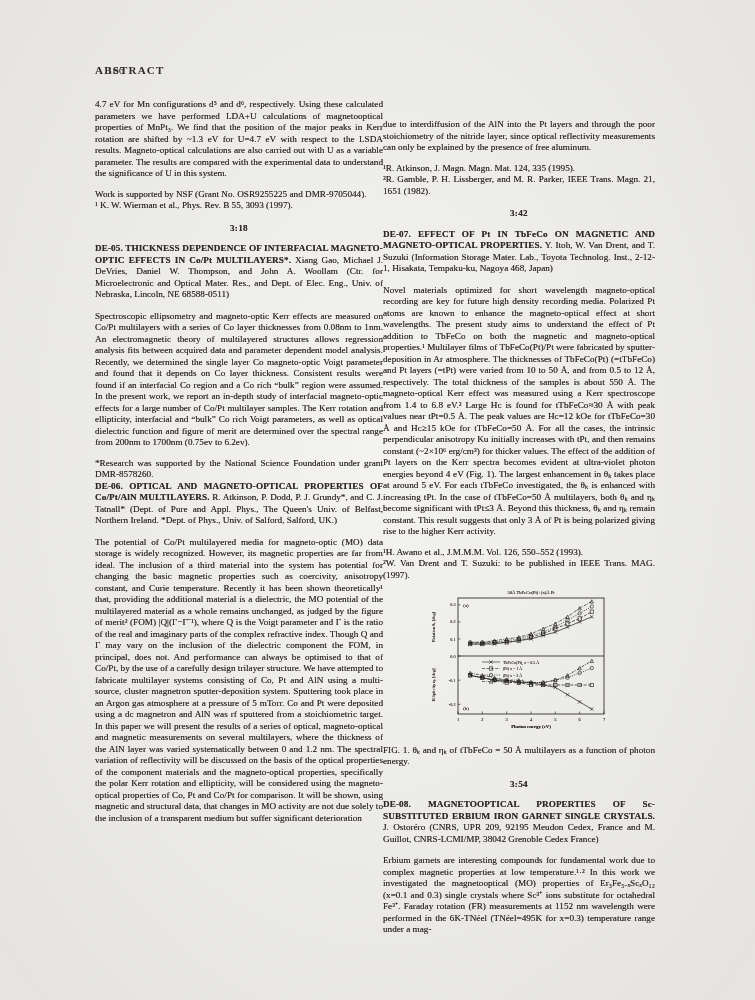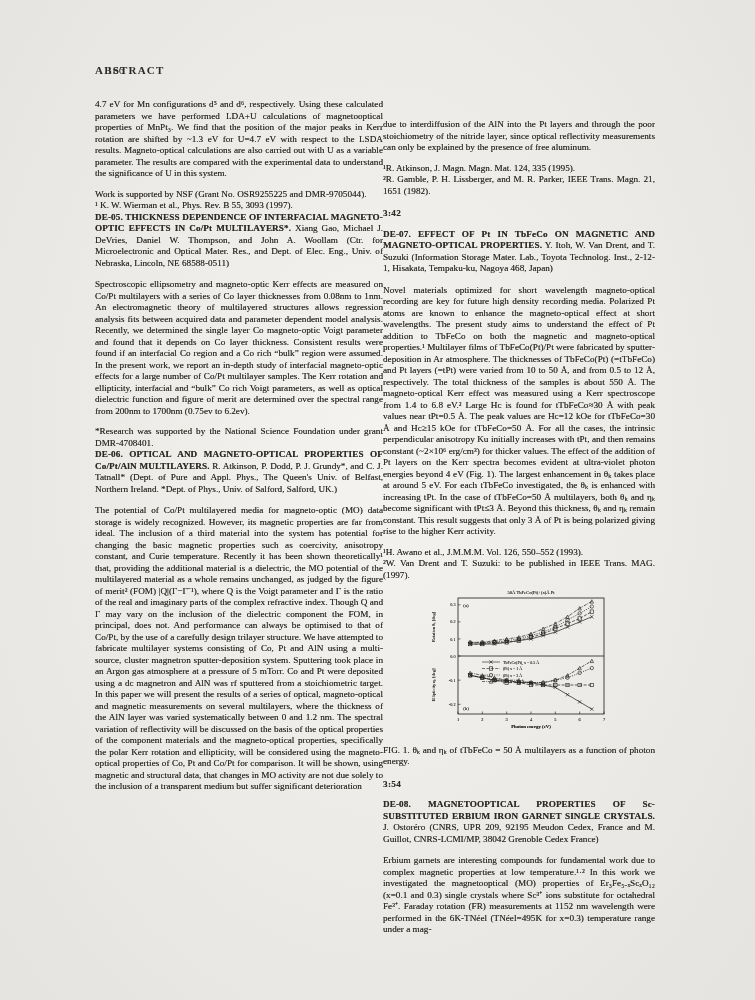--- a/index.html
+++ b/index.html
@@ -22,21 +22,21 @@
   .page-header{position:relative;height:14px;}
   .page-num{position:absolute;left:12px;top:0;font-size:11px;letter-spacing:0.4px;}
   .running-head{position:absolute;left:0;right:0;text-align:left;font-size:11px;letter-spacing:1.2px;font-weight:bold;}
   .columns{display:flex;gap:0;margin-top:21px;}
   .col{width:288px;font-size:9.2px;line-height:11.5px;text-align:justify;text-shadow:0 0 0.45px rgba(70,62,54,0.75);}
   .col.right{width:272px;margin-top:20px;}
   p{margin:0;}
   .para{margin-bottom:9px;}
   .note{margin-bottom:0;}
   .ref{margin-bottom:0;}
-  .time{font-weight:bold;margin:11px 0 9px;letter-spacing:0.3px;}
+  .time{text-align:center;font-weight:bold;margin:11px 0 9px;letter-spacing:0.3px;}
   .heading{margin-bottom:10px;}
   .heading .atitle{font-weight:bold;letter-spacing:0.1px;}
   .figure{text-align:center;margin:5px 0 3px;}
   .figure svg{display:inline-block;}
   .caption{margin-bottom:0;}
 </style>
 </head>
 <body>
 
 <div class="page">
@@ -47,23 +47,24 @@
   </div>
 
   <div class="columns">
 
     <div class="col">
       <p class="para">4.7 eV for Mn configurations d⁵ and d⁶, respectively. Using these calculated parameters we have performed LDA+U calculations of magnetooptical properties of MnPt₃. We find that the position of the major peaks in Kerr rotation are shifted by ~1.3 eV for U=4.7 eV with respect to the LSDA results. Magneto-optical calculations are also carried out with U as a variable parameter. The results are compared with the experimental data to understand the significance of U in this system.</p>
       <p class="note">Work is supported by NSF (Grant No. OSR9255225 and DMR-9705044).</p>
       <p class="ref">¹ K. W. Wierman et al., Phys. Rev. B 55, 3093 (1997).</p>
 
       <div>
+        <p class="time">3:18</p>
         <p class="heading"><span class="atitle">DE-05. THICKNESS DEPENDENCE OF INTERFACIAL MAGNETO-OPTIC EFFECTS IN Co/Pt MULTILAYERS*.</span><span class="aauthors"> Xiang Gao, Michael J. DeVries, Daniel W. Thompson, and John A. Woollam (Ctr. for Microelectronic and Optical Mater. Res., and Dept. of Elec. Eng., Univ. of Nebraska, Lincoln, NE 68588-0511)</span></p>
         <p class="para">Spectroscopic ellipsometry and magneto-optic Kerr effects are measured on Co/Pt multilayers with a series of Co layer thicknesses from 0.08nm to 1nm. An electromagnetic theory of multilayered structures allows regression analysis fits between acquired data and parameter dependent model analysis. Recently, we determined the single layer Co magneto-optic Voigt parameter and found that it depends on Co layer thickness. Consistent results were found if an interfacial Co region and a Co rich “bulk” region were assumed. In the present work, we report an in-depth study of interfacial magneto-optic effects for a large number of Co/Pt multilayer samples. The Kerr rotation and ellipticity, interfacial and “bulk” Co rich Voigt parameters, as well as optical dielectric function and figure of merit are determined over the spectral range from 200nm to 1700nm (0.75ev to 6.2ev).</p>
-        <p class="note">*Research was supported by the National Science Foundation under grant DMR-4708401.</p>
+        <p class="note">*Research was supported by the National Science Foundation under grant DMR-8578260.</p>
       </div>
 
       <div>
         <p class="heading"><span class="atitle">DE-06. OPTICAL AND MAGNETO-OPTICAL PROPERTIES OF Co/Pt/AlN MULTILAYERS.</span><span class="aauthors"> R. Atkinson, P. Dodd, P. J. Grundy*, and C. J. Tatnall* (Dept. of Pure and Appl. Phys., The Queen's Univ. of Belfast, Northern Ireland. *Dept. of Phys., Univ. of Salford, Salford, UK.)</span></p>
         <p class="para">The potential of Co/Pt multilayered media for magneto-optic (MO) data storage is widely recognized. However, its magnetic properties are far from ideal. The inclusion of a third material into the system has potential for changing the basic magnetic properties such as coercivity, anisotropy constant, and Curie temperature. Recently it has been shown theoretically¹ that, providing the additional material is a dielectric, the MO potential of the multilayered material as a whole remains unchanged, as judged by the figure of merit² (FOM) |Q|(Γ−Γ⁻¹), where Q is the Voigt parameter and Γ is the ratio of the real and imaginary parts of the complex refractive index. Though Q and Γ may vary on the inclusion of the dielectric component the FOM, in principal, does not. And performance can always be optimised to that of Co/Pt, by the use of a carefully design trilayer structure. We have attempted to fabricate multilayer systems consisting of Co, Pt and AlN using a multi-source, cluster magnetron sputter-deposition system. Sputtering took place in an Argon gas atmosphere at a pressure of 5 mTorr. Co and Pt were deposited using a dc magnetron and AlN was rf sputtered from a stoichiometric target. In this paper we will present the results of a series of optical, magneto-optical and magnetic measurements on several multilayers, where the thickness of the AlN layer was varied systematically between 0 and 1.2 nm. The spectral variation of reflectivity will be discussed on the basis of the optical properties of the component materials and the magneto-optical properties, specifically the polar Kerr rotation and ellipticity, will be considered using the magneto-optical properties of Co, Pt and Co/Pt for comparison. It will be shown, using magnetic and structural data, that changes in MO activity are not due solely to the inclusion of a transparent medium but suffer significant deterioration</p>
       </div>
     </div>
 
     <div class="col right">
       <p class="para">due to interdiffusion of the AlN into the Pt layers and through the poor stoichiometry of the nitride layer, since optical reflectivity measurements can only be explained by the presence of free aluminum.</p>

